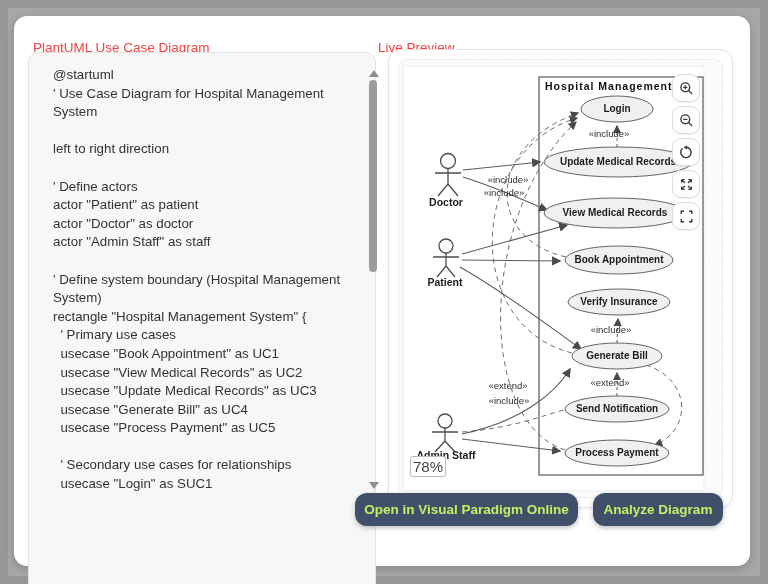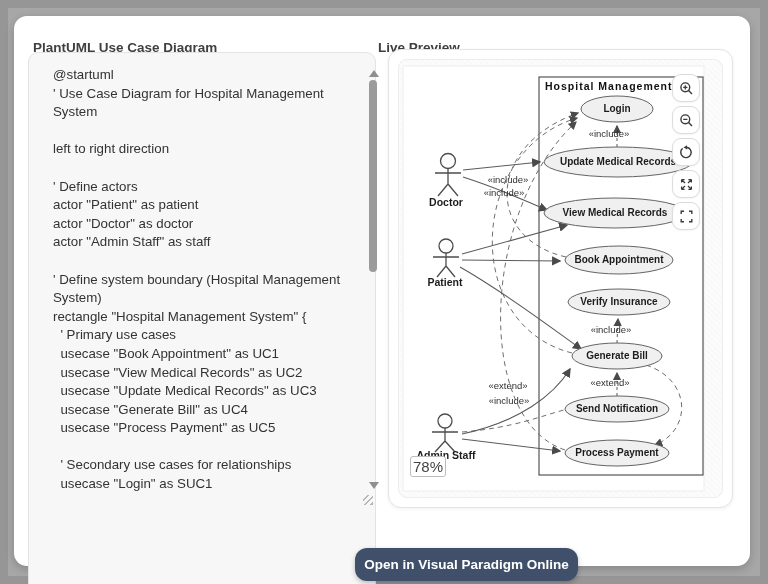--- a/index.html
+++ b/index.html
@@ -1,21 +1,21 @@
 <!DOCTYPE html>
 <html><head>
 <meta charset="utf-8">
 <style>
   html,body{margin:0;padding:0;width:768px;height:584px;overflow:hidden;
     font-family:"Liberation Sans","DejaVu Sans",sans-serif;}
   .frame{position:fixed;inset:0;background:#a7a7a7;
     box-shadow:inset 0 0 0 8px rgba(0,0,0,0.10);}
   .card{position:absolute;left:14px;top:16px;width:736px;height:550px;
     background:#ffffff;border-radius:13px;box-shadow:0 3px 10px rgba(0,0,0,0.20);}
-  .panel-title{position:absolute;font-size:13.5px;font-weight:700;color:#404040;margin:0;}
+  .panel-title{position:absolute;font-size:13.5px;font-weight:400;color:#ef4444;margin:0;}
   #title-left{left:19px;top:24px;}
   #title-right{left:364px;top:24px;}
 
   
   .editor-wrap{position:absolute;left:14px;top:36px;width:348px;height:456px;}
   textarea.code{box-sizing:border-box;width:348px;height:568px;display:block;
     background:#f7f7f7;border:1px solid #e3e3e3;border-radius:10px;
     padding:13px 30px 12px 24px;resize:none;overflow:hidden;outline:none;
     font-family:"Liberation Sans","DejaVu Sans",sans-serif;
     font-size:13.3px;line-height:18.6px;color:#333;scrollbar-width:none;}
@@ -55,22 +55,22 @@
   .solid{stroke:#5b5b5b;stroke-width:1.1;fill:none;}
   .dash{stroke:#6e6e6e;stroke-width:1;fill:none;stroke-dasharray:5 4;}
   .dash2{stroke:#5b5b5b;stroke-width:1;fill:none;stroke-dasharray:3 3;}
   .figure{stroke:#4c4c4c;stroke-width:1.3;fill:none;}
   .figure-head{fill:#fdfdfd;stroke:#4c4c4c;stroke-width:1.3;}
   .boundary{fill:none;stroke:#565656;stroke-width:1.2;}
   .canvas-bg{fill:#ffffff;stroke:#ededed;stroke-width:1;}
   .btitle{font-size:10.5px;font-weight:700;fill:#111;letter-spacing:1px;}
 
   
-  .footer-btn{position:absolute;top:532px;height:33px;background:#41506a;
-    border:none;border-radius:12px;color:#ffffff;font-weight:700;font-size:13.5px;
+  .footer-btn{position:absolute;top:477px;height:33px;background:#41506a;
+    border:none;border-radius:12px;color:#bef264;font-weight:700;font-size:13.5px;
     font-family:"Liberation Sans","DejaVu Sans",sans-serif;cursor:pointer;
     box-shadow:0 2px 5px rgba(0,0,0,0.25);}
   #btn-open{left:341px;width:223px;}
   #btn-analyze{left:579px;width:130px;}
 </style>
 </head>
 <body>
 
 <div class="frame">
   <div class="card">
@@ -226,14 +226,15 @@
               <path d="M2.2,5 V2.2 H5 M10,2.2 H12.8 V5 M12.8,10 V12.8 H10 M5,12.8 H2.2 V10" fill="none" stroke="#3a3a3a" stroke-width="1.4"></path>
             </svg>
           </button>
         </div>
 
         <div class="zoom-badge">78%</div>
       </div>
     </div>
 
     <button class="footer-btn" id="btn-open">Open in Visual Paradigm Online</button>
+    <button class="footer-btn" id="btn-analyze">Analyze Diagram</button>
   </div>
 </div>
 
 </body></html>

